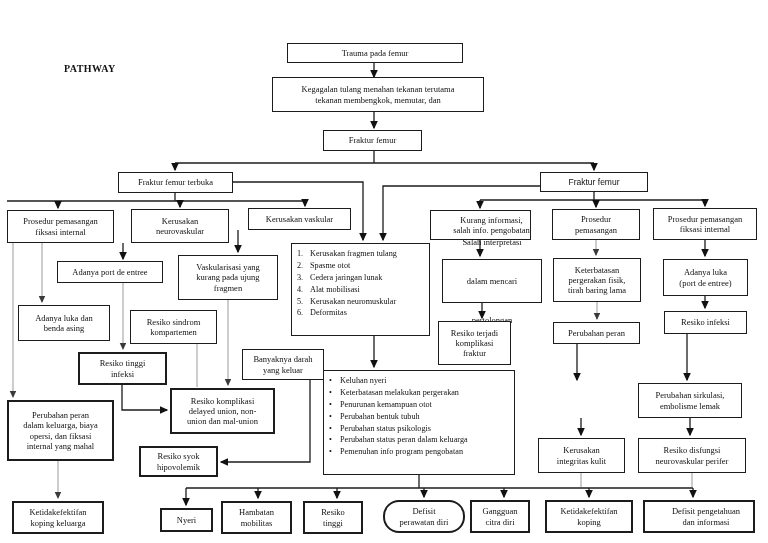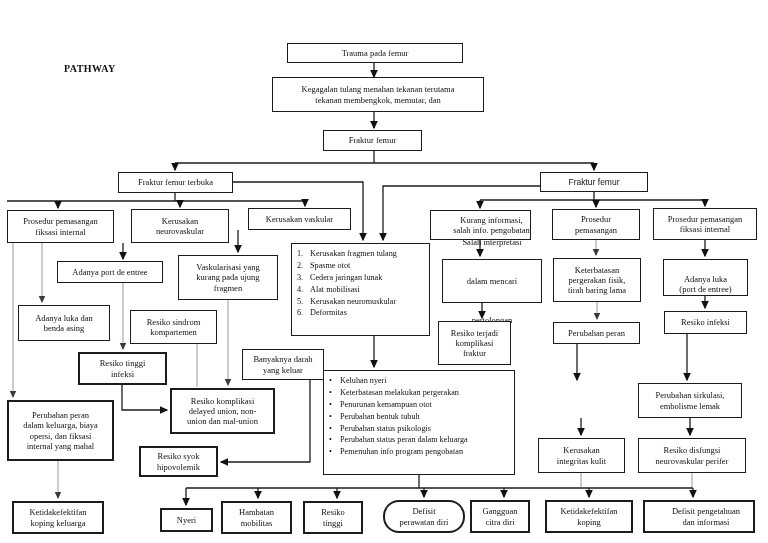--- a/index.html
+++ b/index.html
@@ -186,21 +186,21 @@
     <div class="node" style="left: 442px; top: 259px; width: 100px; height: 44px; gap: 29px;">
       <div class="ln">Salah interpretasi</div>
       <div class="ln">dalam mencari</div>
       <div class="ln">pertolongan</div>
     </div>
     <div class="node" style="left: 553px; top: 258px; width: 88px; height: 44px;">
       <div class="ln">Keterbatasan</div>
       <div class="ln">pergerakan fisik,</div>
       <div class="ln">tirah baring lama</div>
     </div>
-    <div class="node" style="left: 663px; top: 259px; width: 85px; height: 37px; justify-content: flex-end;">
+    <div class="node" style="left: 663px; top: 259px; width: 85px; height: 37px;">
       <div class="ln">Adanya luka</div>
       <div class="ln">(port de entree)</div>
     </div>
     <div class="node" style="left: 438px; top: 321px; width: 73px; height: 44px;">
       <div class="ln">Resiko terjadi</div>
       <div class="ln">komplikasi</div>
       <div class="ln">fraktur</div>
     </div>
     <div class="node" style="left: 553px; top: 322px; width: 87px; height: 22px;">
       <div class="ln">Perubahan peran</div>

